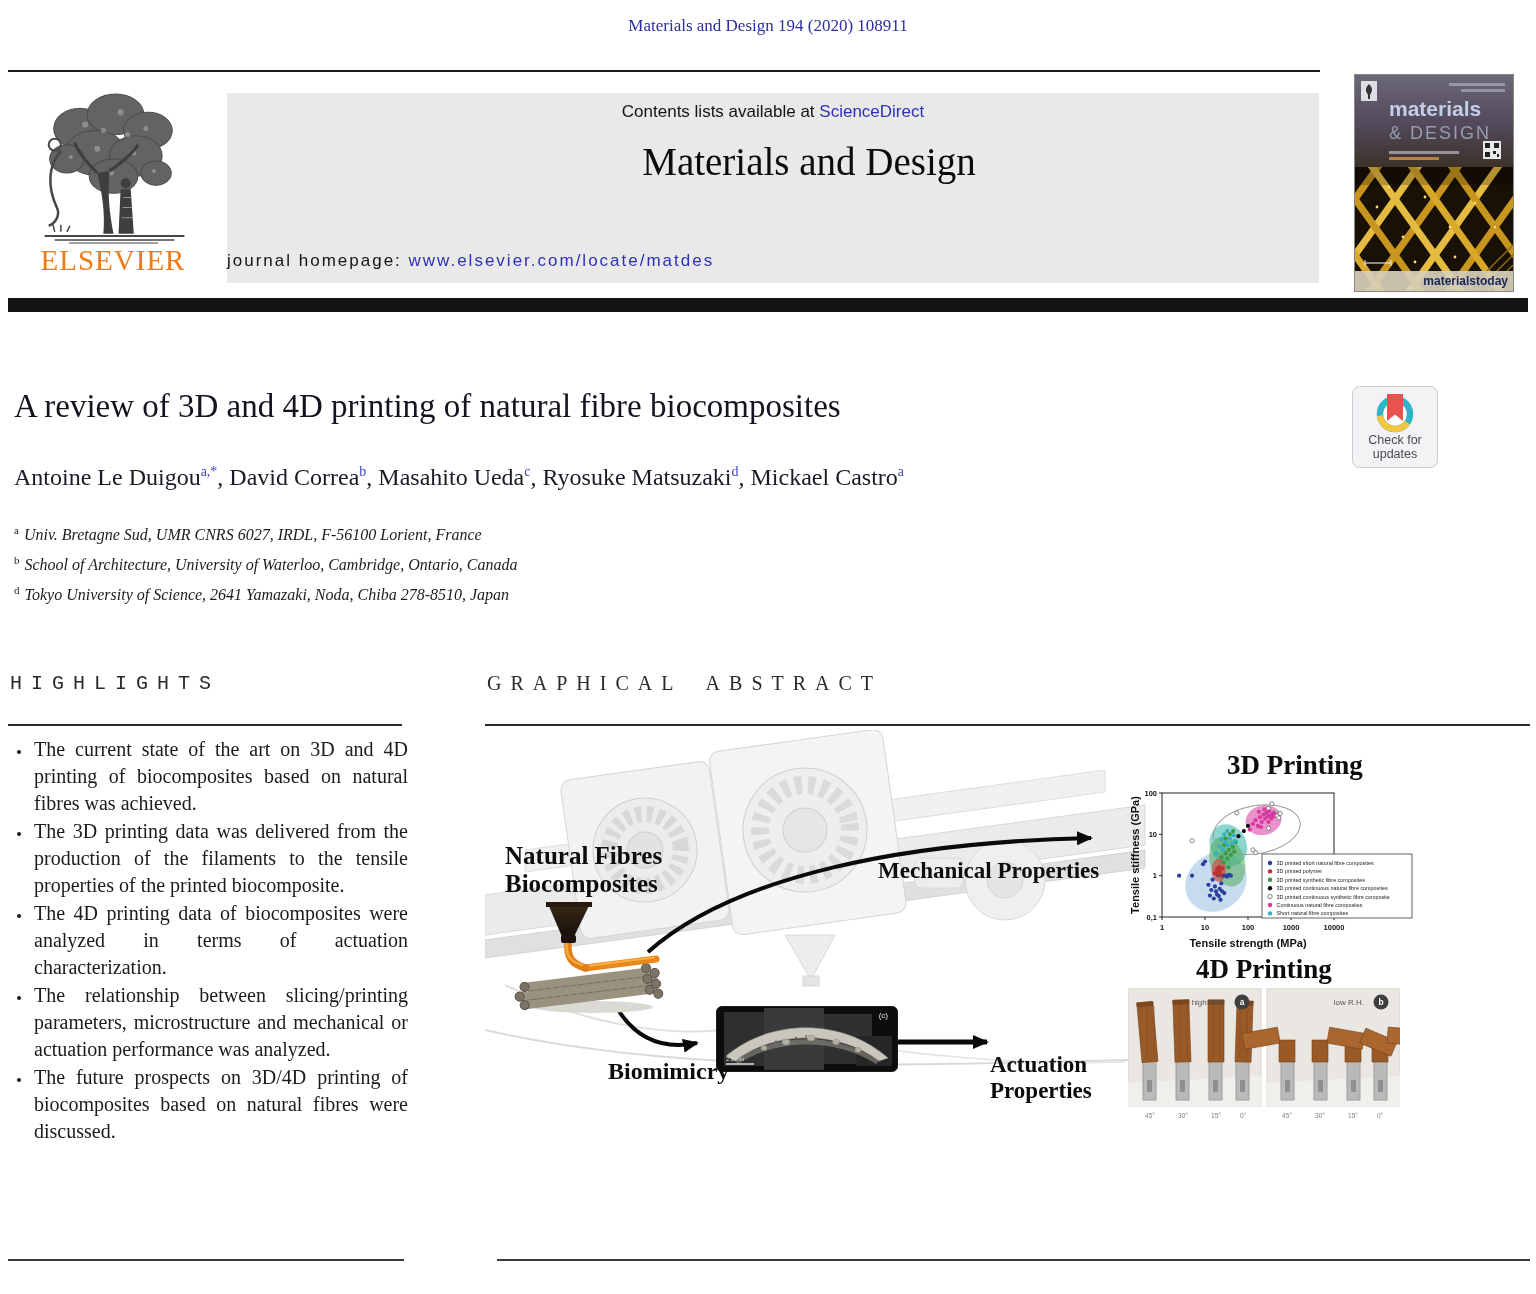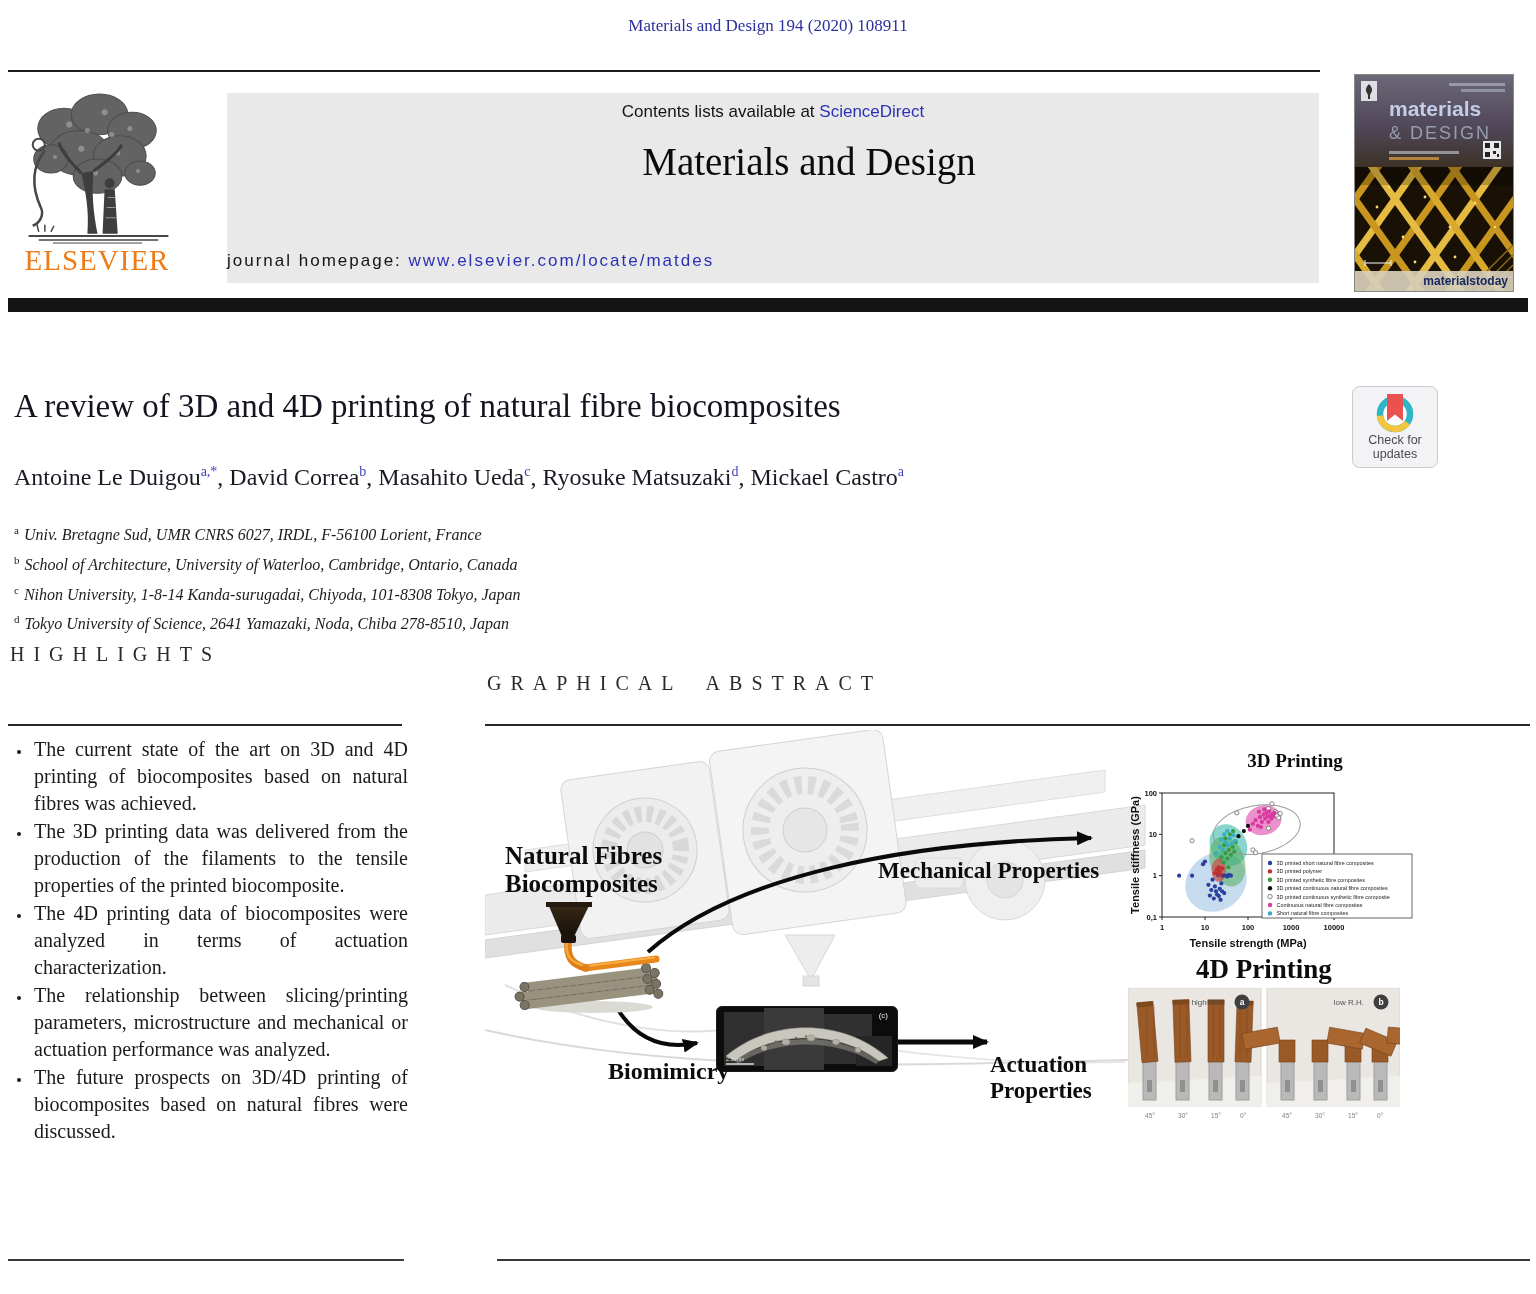--- a/index.html
+++ b/index.html
@@ -10,21 +10,21 @@
   .sans{font-family:"Liberation Sans",sans-serif;}
   .citation{left:0;top:16px;width:100%;text-align:center;font-size:17px;color:#2b2f9e;}
   .rule{position:absolute;background:#1a1a1a;}
   .banner{left:227px;top:93px;width:1092px;height:190px;background:#e9e9e9;}
   .banner .contents{position:absolute;top:9px;width:100%;text-align:center;font-size:17px;color:#141414;}
   .banner .contents .lnk{color:#2b32b4;}
   .banner .jtitle{position:absolute;top:46px;width:100%;text-align:center;font-size:39px;color:#0b0b0b;}
   .banner .homepage{position:absolute;top:158px;width:100%;font-size:17px;
                     letter-spacing:2px;color:#141414;}
   .banner .homepage .lnk{color:#2b32b4;}
-  .elsevier-block{left:8px;top:84px;width:178px;height:206px;}
+  .elsevier-block{left:24px;top:84px;width:178px;height:206px;}
   .elsevier-word{position:absolute;top:160px;left:0;width:178px;text-align:center;font-size:29px;
                  letter-spacing:1px;color:#ee7b17;font-family:"Liberation Serif",serif;}
   .thickbar{left:8px;top:298px;width:1520px;height:14px;background:#141414;}
   .cover{left:1354px;top:74px;width:158px;height:216px;background:#191006;overflow:hidden;border:1px solid #888;}
   .cover-top{position:absolute;left:0;top:0;width:158px;height:92px;
              background:linear-gradient(#6c6878,#51485a 55%,#3c3227);}
   .cover-brand{position:absolute;left:34px;top:22px;font-family:"Liberation Sans",sans-serif;
                font-weight:bold;font-size:21px;color:#c3cde8;}
   .cover-design{position:absolute;left:34px;top:48px;font-family:"Liberation Sans",sans-serif;
                 font-size:18px;color:#979daf;letter-spacing:2px;}
@@ -191,25 +191,24 @@
       <text x="43" y="58" text-anchor="middle" font-size="12.5" fill="#4a4a52">Check for</text>
       <text x="43" y="72" text-anchor="middle" font-size="12.5" fill="#4a4a52">updates</text>
     </svg>
   </div>
 
   <div class="abs authors" id="author-list"><span>Antoine Le Duigou</span><sup>a,*</sup><span>, </span><span>David Correa</span><sup>b</sup><span>, </span><span>Masahito Ueda</span><sup>c</sup><span>, </span><span>Ryosuke Matsuzaki</span><sup>d</sup><span>, </span><span>Mickael Castro</span><sup>a</sup><span></span></div>
 
   <div class="abs affils" id="affil-list">
       <div><sup>a</sup><span>Univ. Bretagne Sud, UMR CNRS 6027, IRDL, F-56100 Lorient, France</span></div>
       <div><sup>b</sup><span>School of Architecture, University of Waterloo, Cambridge, Ontario, Canada</span></div>
-      <div><sup>c</sup><span>Nihon University, 1-8-14 Kanda-surugadai, Chiyoda, 101-8308 Tokyo, Japan</span></div>
       <div><sup>d</sup><span>Tokyo University of Science, 2641 Yamazaki, Noda, Chiba 278-8510, Japan</span></div>
     </div>
 
-  <div class="abs colhead" style="left:10px;top:643px;">HIGHLIGHTS</div>
+  <div class="abs colhead" style="left:10px;top:672px;font-family:Liberation Mono, monospace;">HIGHLIGHTS</div>
   <div class="rule" style="left:8px;top:724px;width:394px;height:2px;background:#2a2a2a;"></div>
   <ul class="abs hl-list" id="hl-list">
       <li>The current state of the art on 3D and 4D printing of biocomposites based on natural fibres was achieved.</li>
       <li>The 3D printing data was delivered from the production of the filaments to the tensile properties of the printed biocomposite.</li>
       <li>The 4D printing data of biocomposites were analyzed in terms of actuation characterization.</li>
       <li>The relationship between slicing/printing parameters, microstructure and mechanical or actuation performance was analyzed.</li>
       <li>The future prospects on 3D/4D printing of biocomposites based on natural fibres were discussed.</li>
     </ul>
   <div class="rule" style="left:8px;top:1259px;width:396px;height:2px;background:#3a3a3a;"></div>
 
@@ -295,21 +294,21 @@
       <path d="M 89,64 L 156,55.5" stroke="#f8b044" stroke-width="2" stroke-linecap="round" fill="none"></path>
       <path d="M 70,40 C 69,55 73,62 88,66" stroke="#e07f18" stroke-width="7.5" fill="none" stroke-linecap="round"></path>
       <path d="M 68.5,40 C 68,53 71,59 84,63" stroke="#f6a93c" stroke-width="2.5" fill="none" stroke-linecap="round"></path>
       <polygon points="50,1 92,1 76,34 64,34" fill="url(#ng)" stroke="#000" stroke-width="0.5"></polygon>
       <rect x="48" y="0" width="46" height="5" fill="#241a10"></rect>
       <rect x="63" y="33" width="15" height="8" rx="2" fill="#1b130b"></rect>
     </svg>
 
     <div class="ga-label" style="left:393px;top:128px;font-size:23px;">Mechanical Properties</div>
 
-    <div class="ga-label ga-title" style="left:665px;top:20px;width:290px;font-size:19px;">3D Printing</div>
+    <div class="ga-label ga-title" style="left:665px;top:20px;width:290px;font-size:27px;">3D Printing</div>
 
     <svg id="scatter" class="deco" style="left:643px;top:58px;z-index:3;" width="312" height="172" viewBox="0 0 312 172">
       <text x="120" y="159" text-anchor="middle" font-size="11" font-weight="bold" fill="#111">Tensile strength (MPa)</text>
       <text x="11" y="67" text-anchor="middle" font-size="11" font-weight="bold" fill="#111" transform="rotate(-90 11 67)">Tensile stiffness (GPa)</text>
     <rect x="34" y="5" width="172" height="124" fill="#ffffff" stroke="#222222" stroke-width="1"></rect>
         <ellipse cx="87.97671771944215" cy="94.06928101274406" rx="32.25" ry="28.10666666666667" fill="#8fb8e0" opacity="0.5" stroke="none" stroke-width="1" transform="rotate(-38 87.97671771944215 94.06928101274406)"></ellipse>
         <ellipse cx="100.39492590706186" cy="57.06500883423792" rx="18.06" ry="21.493333333333336" fill="#2ab5a5" opacity="0.55" stroke="none" stroke-width="1" transform="rotate(-28 100.39492590706186 57.06500883423792)"></ellipse>
         <ellipse cx="99.29609941474916" cy="73.51319585934881" rx="17.2" ry="25.626666666666665" fill="#49a84c" opacity="0.5" stroke="none" stroke-width="1" transform="rotate(-18 99.29609941474916 73.51319585934881)"></ellipse>
         <ellipse cx="90.85542967355853" cy="82.27953756887308" rx="7.3100000000000005" ry="11.573333333333336" fill="#d24a48" opacity="0.7" stroke="none" stroke-width="1" transform="rotate(0 90.85542967355853 82.27953756887308)"></ellipse>
         <ellipse cx="135.5542969487565" cy="32.17986252601548" rx="18.06" ry="14.88" fill="#e156b0" opacity="0.65" stroke="none" stroke-width="1" transform="rotate(-14 135.5542969487565 32.17986252601548)"></ellipse>

